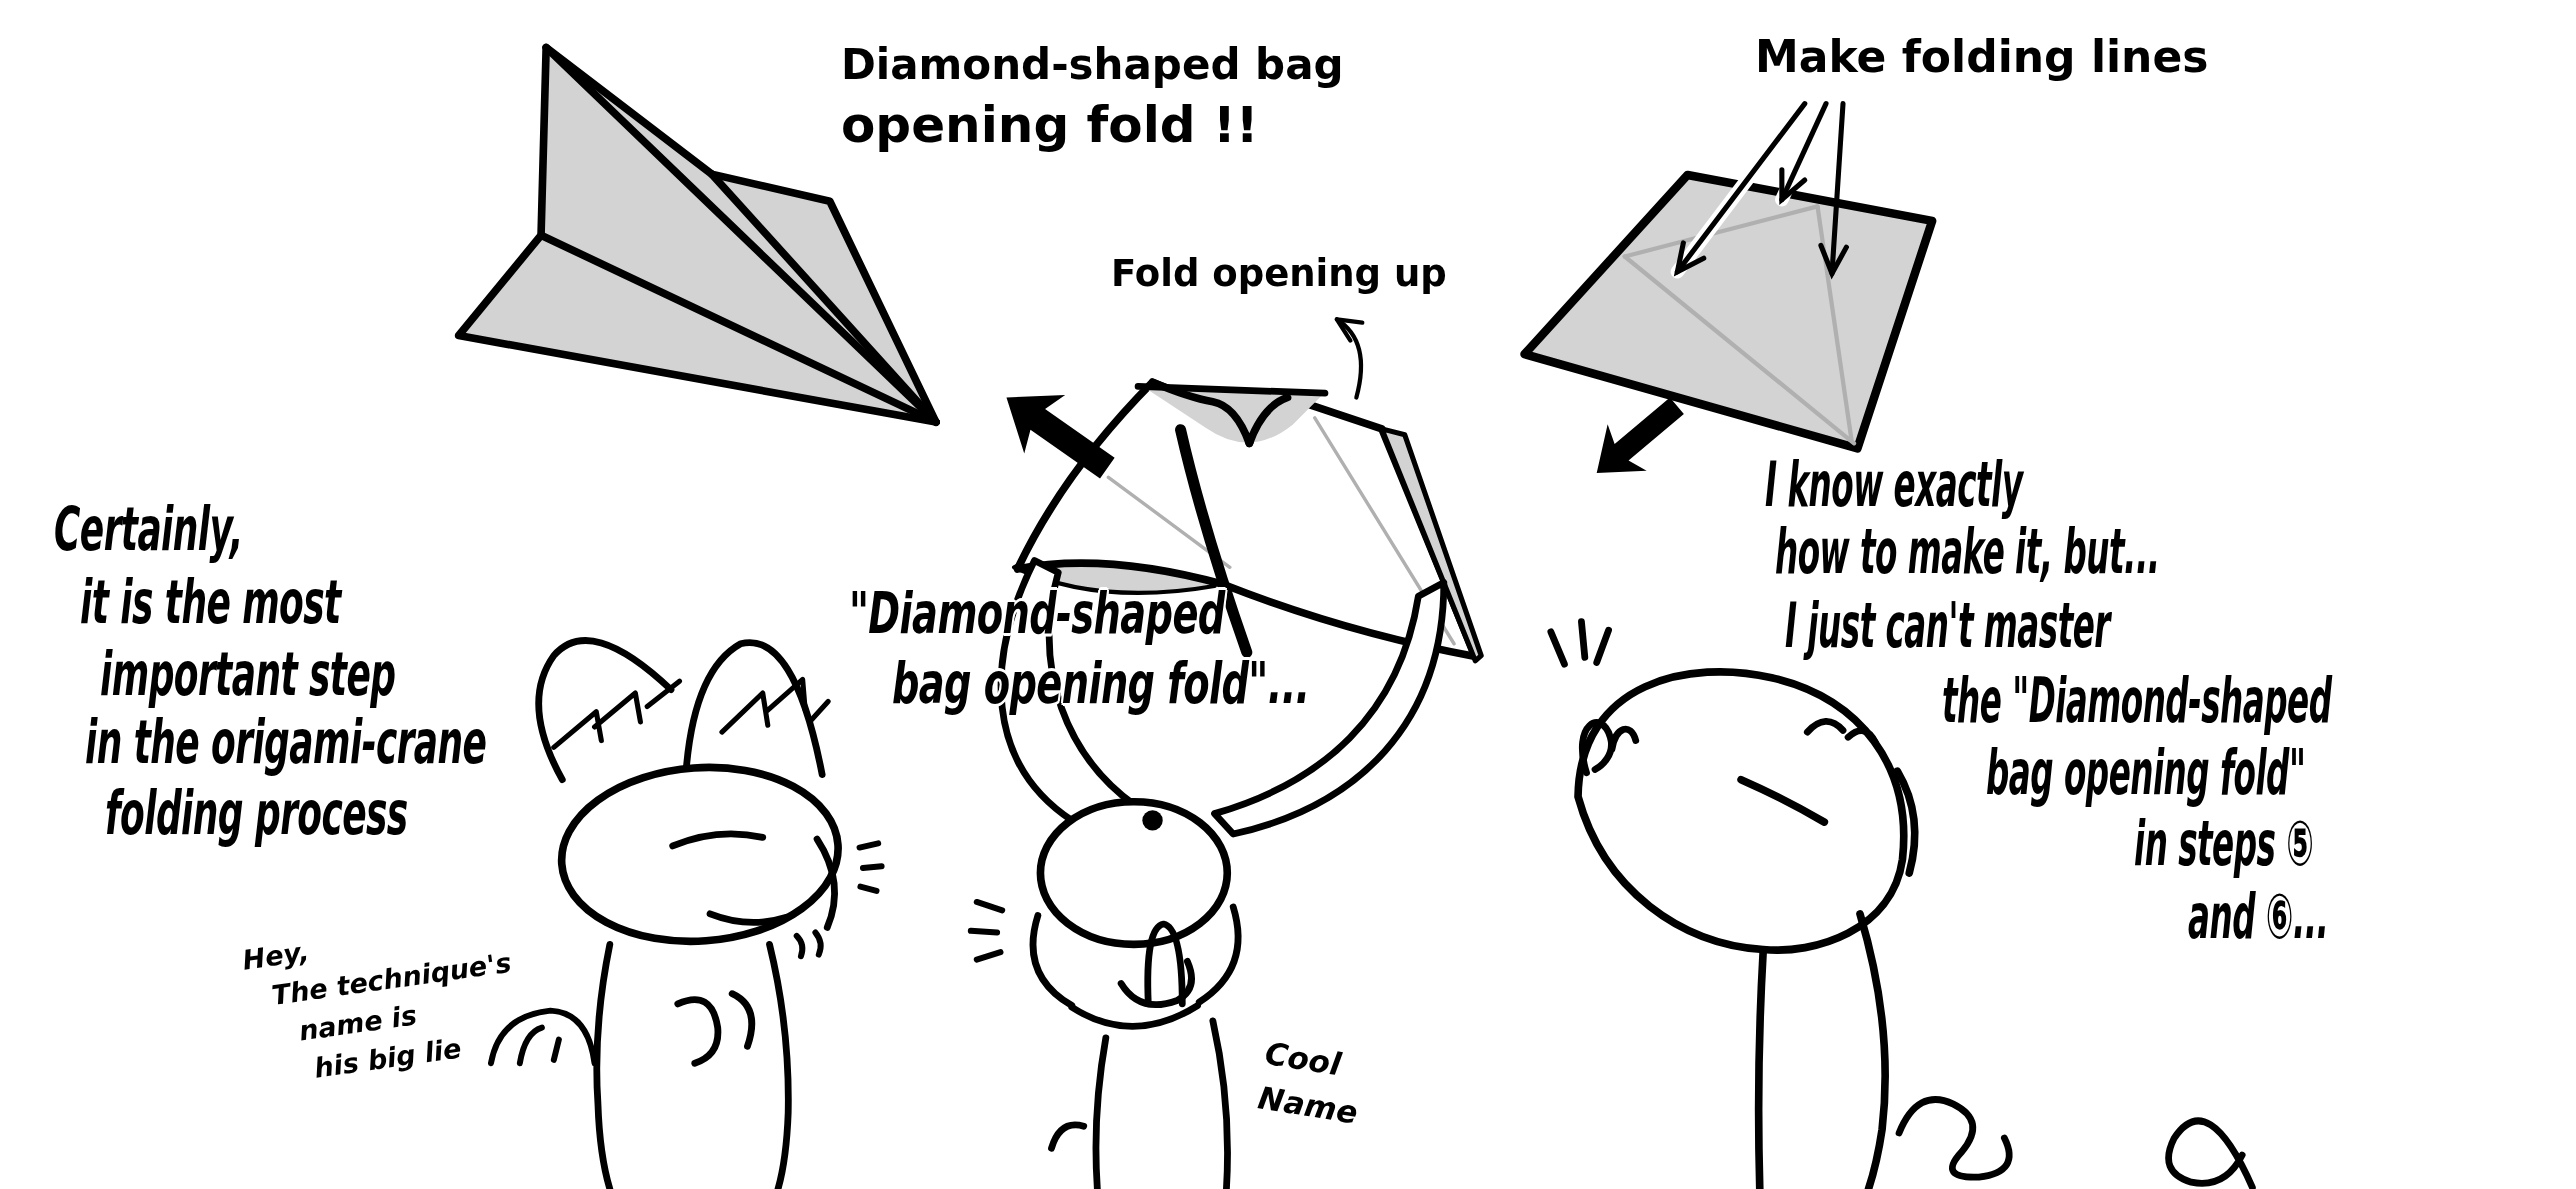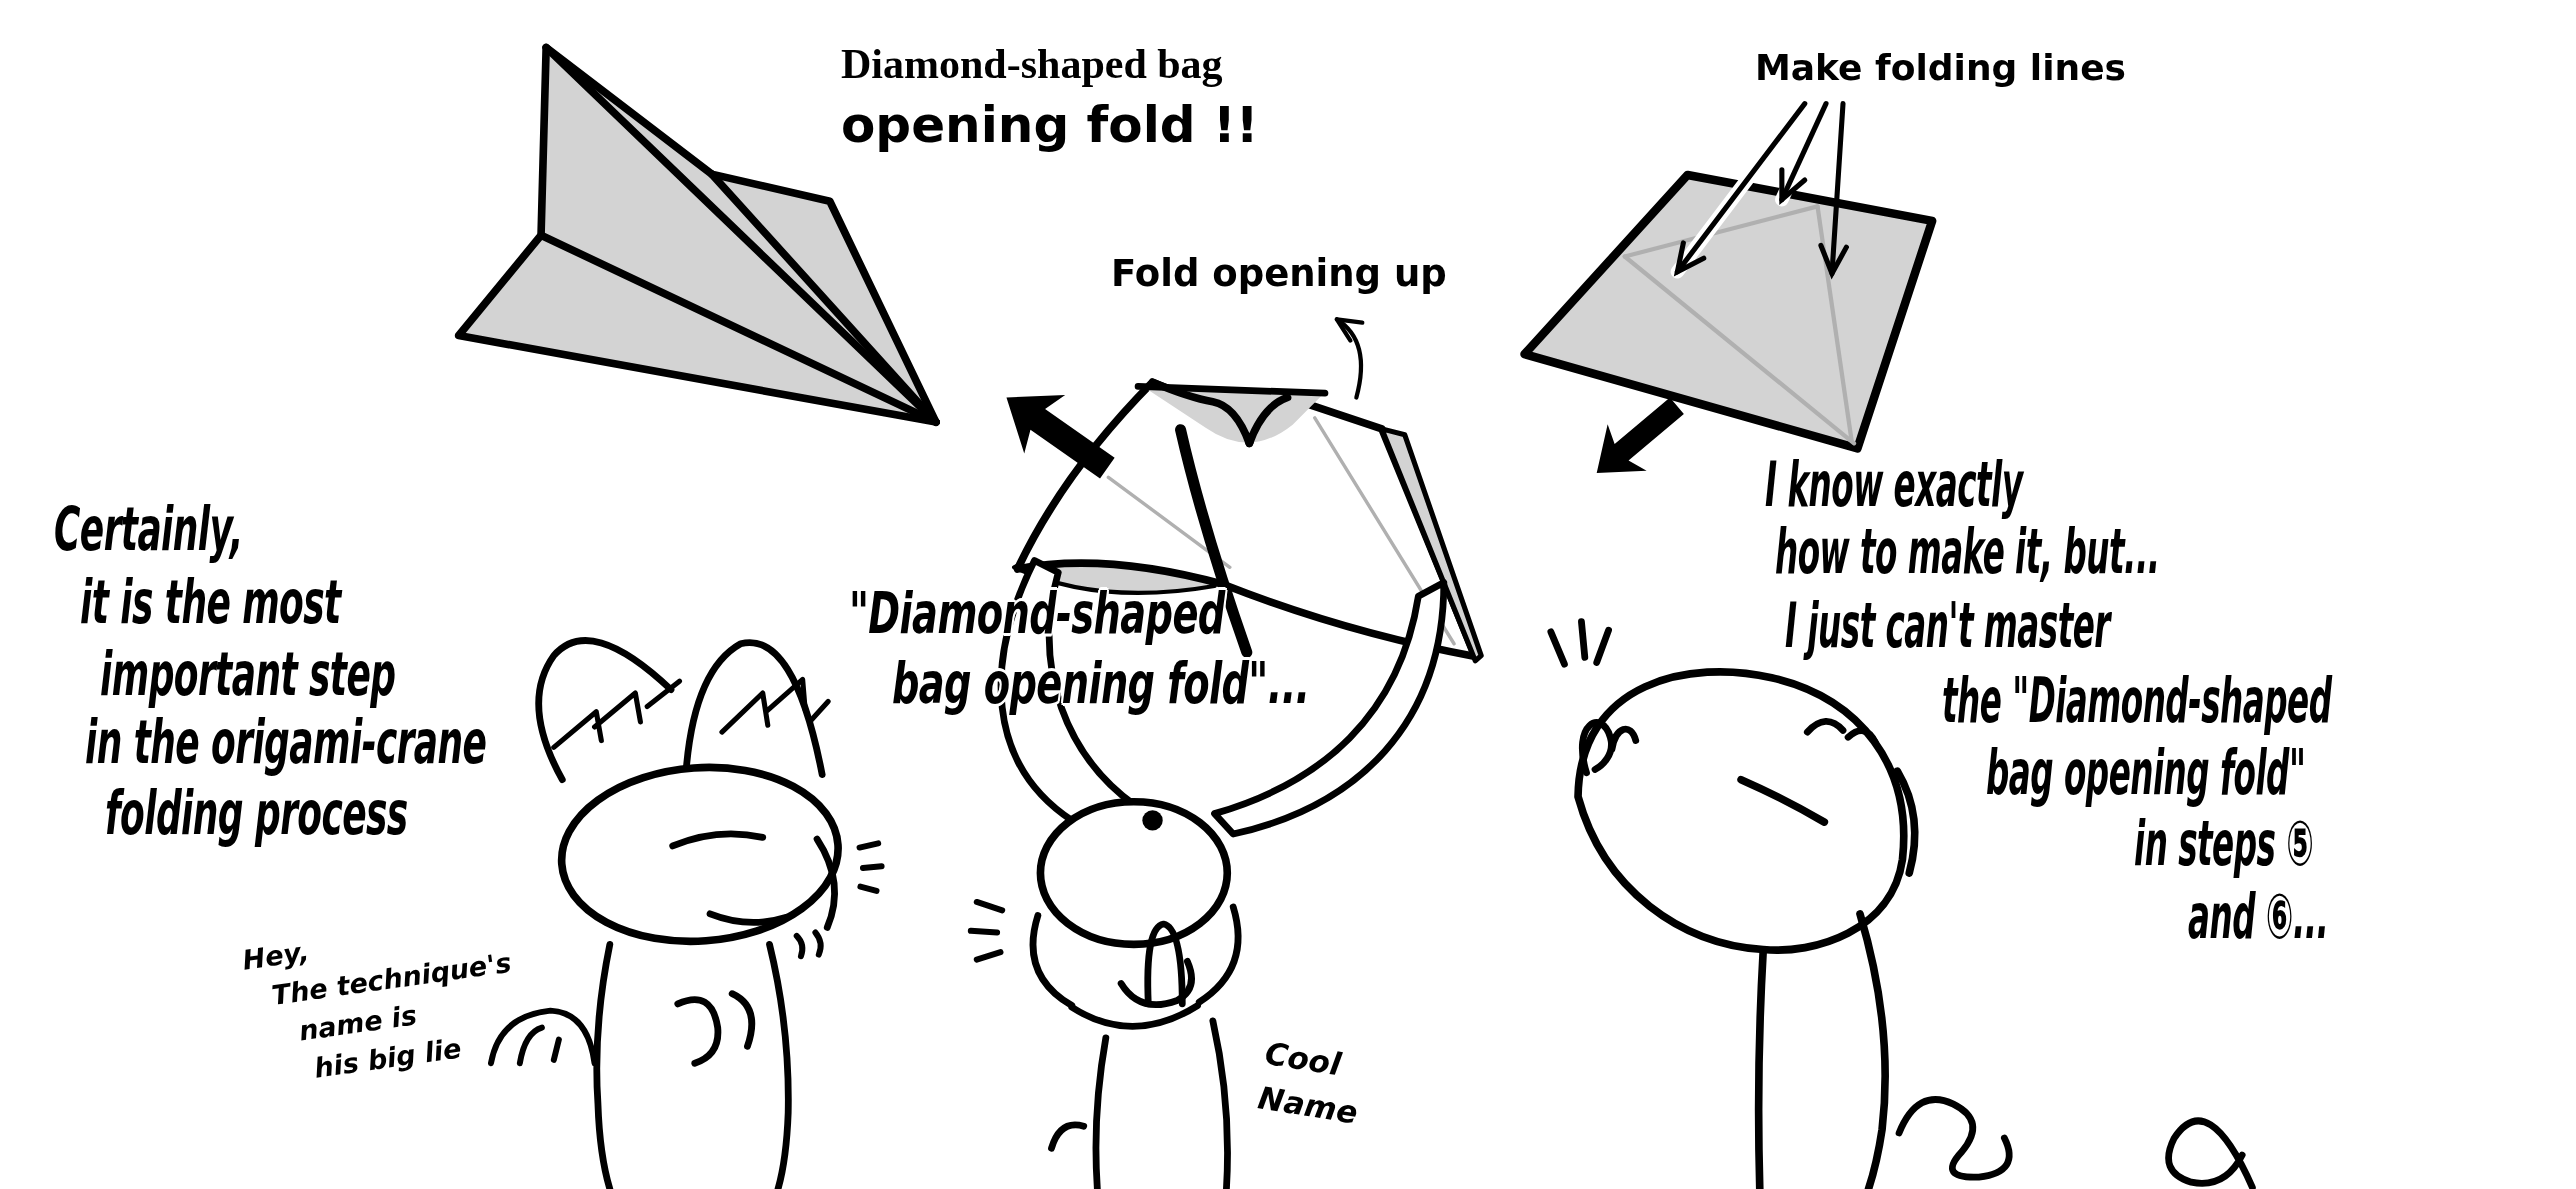--- a/index.html
+++ b/index.html
@@ -112,24 +112,24 @@
       <path d="M2050,918 Q2100,940 2148,968"></path>
       <path d="M2234,908 Q2266,962 2248,1028"></path>
       <path d="M2076,1120 Q2068,1260 2072,1400"></path>
       <path d="M2190,1076 Q2230,1210 2216,1330 Q2210,1370 2200,1400"></path>
       <path stroke-width="8" d="M2236,1334 Q2258,1280 2300,1300 Q2340,1320 2310,1356 Q2280,1388 2330,1386 Q2380,1380 2360,1340"></path>
       <path stroke-width="8" d="M2652,1398 Q2600,1280 2560,1340 Q2540,1380 2580,1392 Q2620,1400 2640,1360"></path>
       <path stroke-width="8" d="M1826,744 L1842,782 M1862,732 L1866,774 M1894,742 L1880,780"></path>
     </g>
   </svg>
 
-  <div class="abs label halo" style="left:841px;top:41px;font-size:42px;font-family:Liberation Serif, serif;">Diamond-shaped bag</div>
+  <div class="abs label halo" style="left:841px;top:41px;font-size:42px;">Diamond-shaped bag</div>
   <div class="abs label halo" style="left:841px;top:97px;font-size:50px;">opening fold !!</div>
 
-  <div class="abs label halo" style="left:1755px;top:48px;font-size:36px;">Make folding lines</div>
+  <div class="abs label halo" style="left:1755px;top:32px;font-size:44px;">Make folding lines</div>
 
   <div class="abs label halo" style="left:1111px;top:253px;font-size:37px;">Fold opening up</div>
 
   <div class="abs speech halo" style="left:54px;top:494px;font-size:48px;transform:scale(0.75,1.25);">Certainly,</div>
   <div class="abs speech halo" style="left:80px;top:567px;font-size:48px;transform:scale(0.75,1.25);">it is the most</div>
   <div class="abs speech halo" style="left:100px;top:639px;font-size:48px;transform:scale(0.75,1.25);">important step</div>
   <div class="abs speech halo" style="left:85px;top:707px;font-size:48px;transform:scale(0.75,1.25);">in the origami-crane</div>
   <div class="abs speech halo" style="left:105px;top:778px;font-size:48px;transform:scale(0.75,1.25);">folding process</div>
 
   <div class="abs speech halo" style="left:849px;top:579px;font-size:48px;transform:scale(0.8,1.2);">"Diamond-shaped</div>

